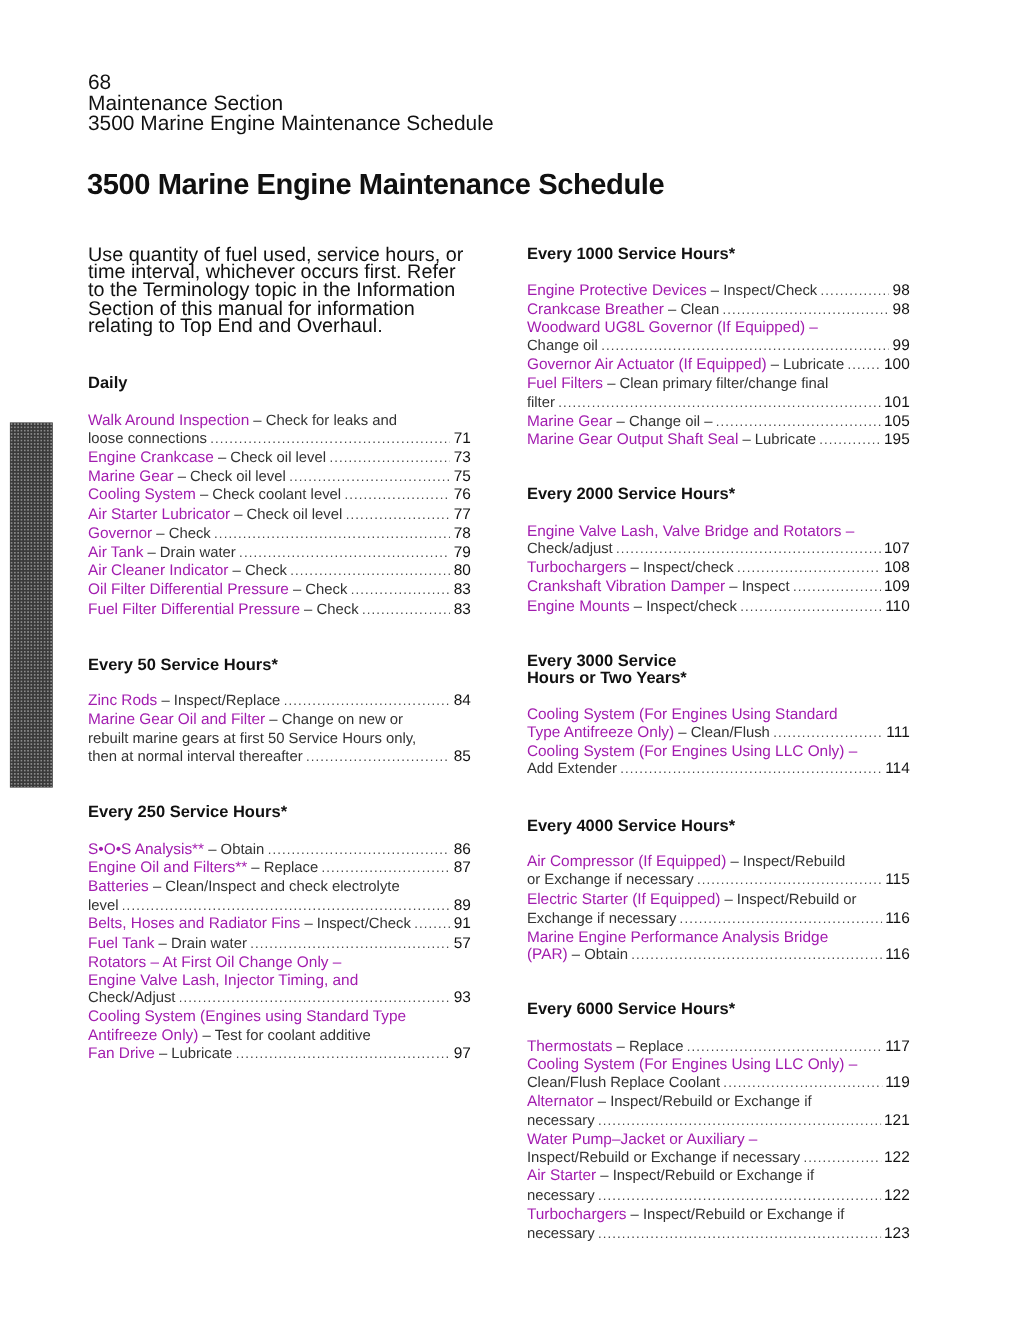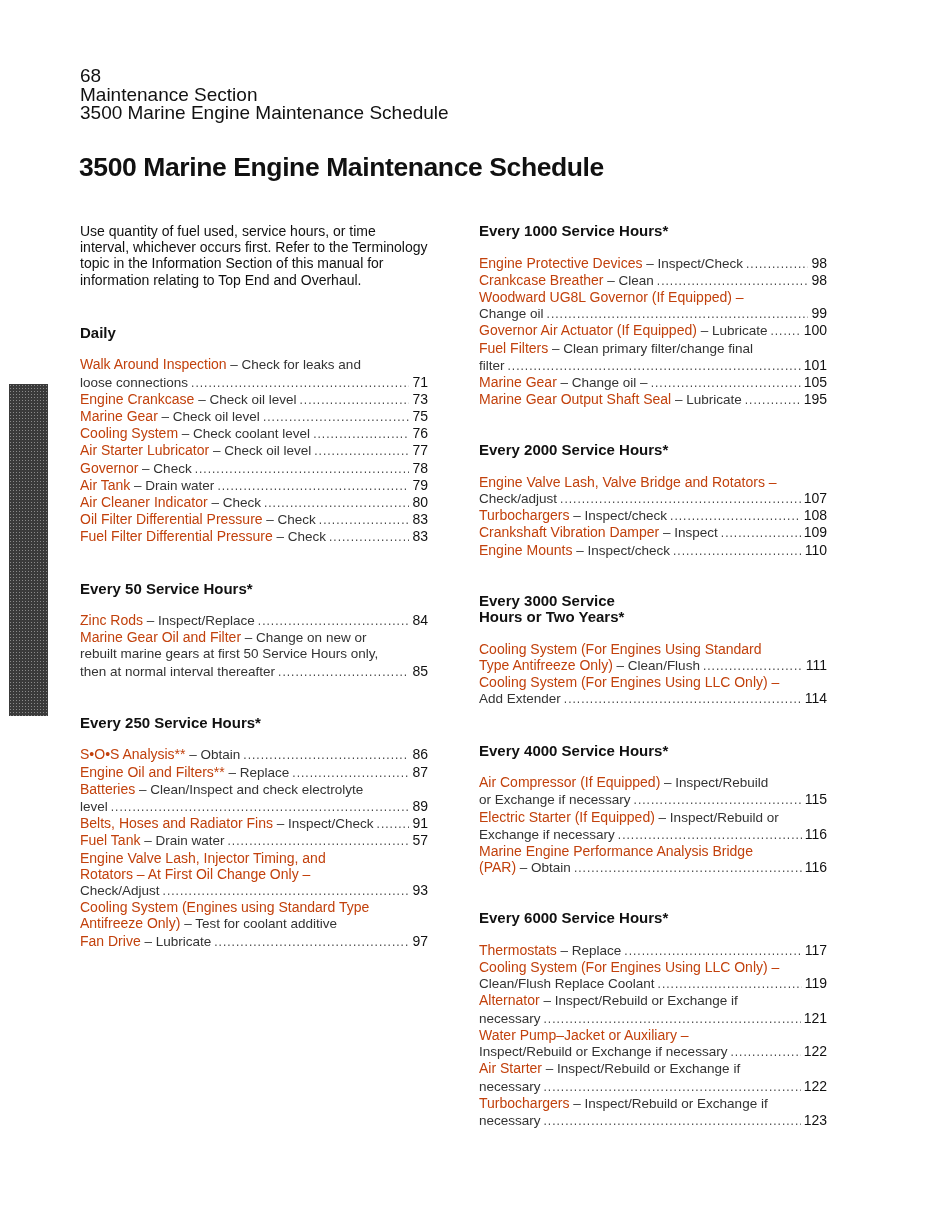--- a/index.html
+++ b/index.html
@@ -8,25 +8,25 @@
   .side-tab { position: absolute; left: 9px; top: 384px; width: 39px; height: 332px;
               background-color: #3a3a3a;
               background-image: radial-gradient(#8a8a8a 0.7px, transparent 0.8px);
               background-size: 3px 3px; }
   .running-head { position: absolute; left: 80px; top: 67px; font-size: 19px; line-height: 18.5px; }
   .page-title { position: absolute; left: 79px; top: 152px; font-size: 26.5px; font-weight: bold;
                 letter-spacing: -0.4px; margin: 0; }
   .col { position: absolute; width: 348px; font-size: 14px; line-height: 16.2px; }
   .col.left { left: 80px; top: 223px; }
   .col.right { left: 479px; top: 223px; }
-  .intro { font-size: 14px; line-height: 16.2px; margin: 0; }
+  .intro { font-size: 18px; line-height: 16.2px; margin: 0; }
   .section { margin: 0; }
   .section-heading { font-weight: bold; font-size: 15px; line-height: 16.5px; margin: 0 0 15px 0; }
   .entry { position: relative; }
-  .entry .subject { font-weight: normal; color: #c2410c; }
+  .entry .subject { font-weight: normal; color: #a21caf; }
   .entry .action { color: #333; font-size: 13.5px; }
   .lead-line { display: flex; align-items: baseline; }
   .lead-line .text { white-space: nowrap; }
   .lead-line .dots { flex: 1; overflow: hidden; white-space: nowrap; margin: 0 3px; color: #444; font-size: 12px; }
   .lead-line .dots::after { content: "............................................................................................................................................................"; letter-spacing: 1px; }
   .lead-line .page { white-space: nowrap; }
   .left .daily { margin-top: 37px; }
   .left .s50 { margin-top: 35px; }
   .left .s250 { margin-top: 35px; }
   .right .s1000 { margin-top: 0; }
@@ -150,22 +150,22 @@
         <span class="text"><span class="subject">Belts, Hoses and Radiator Fins</span><span class="action"> – Inspect/Check</span></span>
         <span class="dots"></span>
         <span class="page">91</span>
       </div>
     <div class="entry lead-line">
         <span class="text"><span class="subject">Fuel Tank</span><span class="action"> – Drain water</span></span>
         <span class="dots"></span>
         <span class="page">57</span>
       </div>
     <div class="entry">
+      <div class="subject">Rotators – At First Oil Change Only –</div>
       <div class="subject">Engine Valve Lash, Injector Timing, and</div>
-      <div class="subject">Rotators – At First Oil Change Only –</div>
       <div class="lead-line">
           <span class="text action">Check/Adjust</span>
           <span class="dots"></span>
           <span class="page">93</span>
         </div>
     </div>
     <div class="entry">
       <div class="subject">Cooling System (Engines using Standard Type</div>
       <div><span class="subject">Antifreeze Only)</span><span class="action"> – Test for coolant additive</span></div>
     </div>

